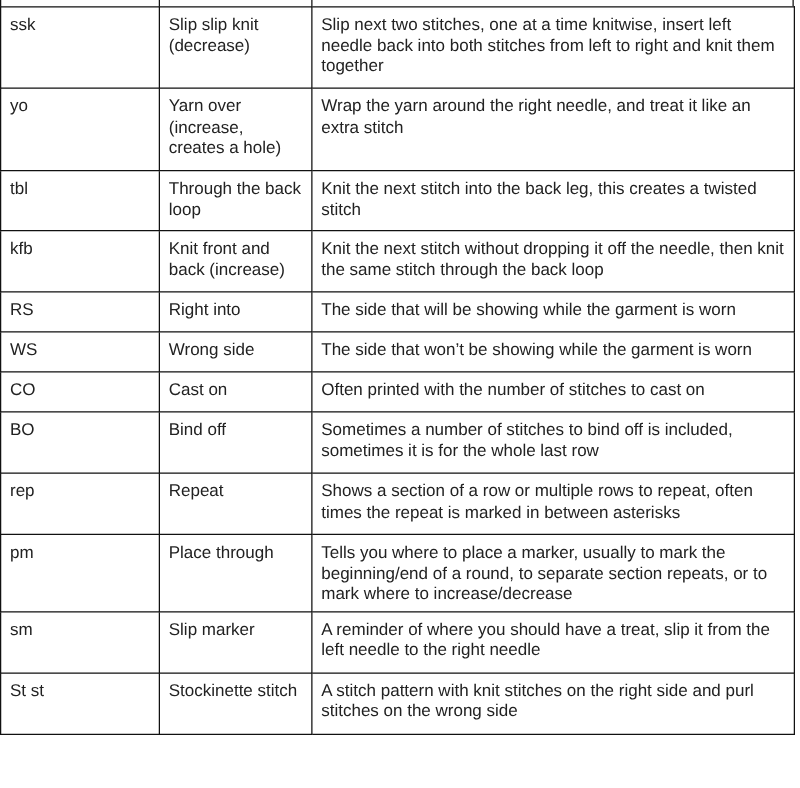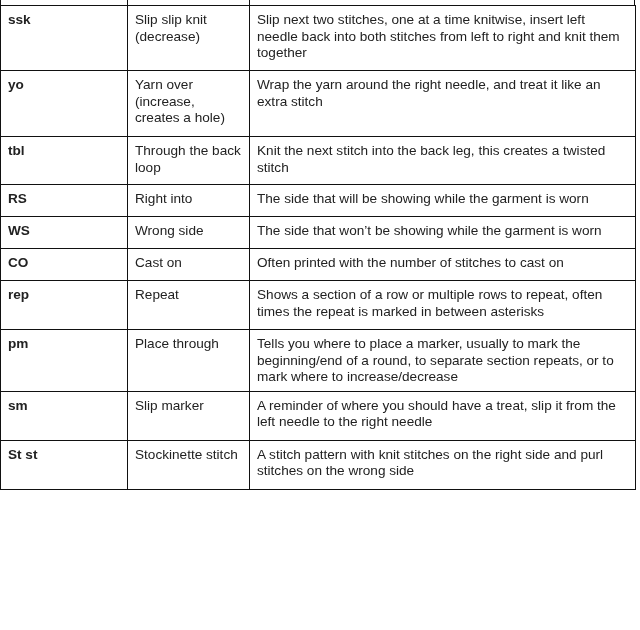--- a/index.html
+++ b/index.html
@@ -5,21 +5,21 @@
   html, body { margin: 0; padding: 0; background: #ffffff; }
   body { width: 640px; height: 630px; overflow: hidden; position: relative;
          font-family: "Liberation Sans", sans-serif; color: #222; }
   .table-wrap { position: absolute; left: 0; top: 5px; }
   table { border-collapse: collapse; table-layout: fixed; width: 635px; }
   col.c1 { width: 127px; }
   col.c2 { width: 122px; }
   col.c3 { width: 386px; }
   td { border: 1.3px solid #111; vertical-align: top; padding: 6px 7px 5px 7px;
        font-size: 13.6px; line-height: 16.5px; color: #222; }
-  td.abbr { padding-left: 7px; font-weight: bold; }
+  td.abbr { padding-left: 7px; }
   .top-stub { position: absolute; top: 0; left: 0; height: 5px; width: 635px; }
   .stub-line { position: absolute; top: 0; height: 5px; border-left: 1.3px solid #111; }
 </style>
 </head>
 <body>
 
 <div class="top-stub">
   <div class="stub-line" style="left:0"></div>
   <div class="stub-line" style="left:127px"></div>
   <div class="stub-line" style="left:249px"></div>
@@ -42,34 +42,44 @@
       <tr style="height:66px">
         <td class="abbr">yo</td>
         <td>Yarn over (increase, creates a hole)</td>
         <td>Wrap the yarn around the right needle, and treat it like an extra stitch</td>
       </tr>
       <tr style="height:48px">
         <td class="abbr">tbl</td>
         <td>Through the back loop</td>
         <td>Knit the next stitch into the back leg, this creates a twisted stitch</td>
       </tr>
+      <tr style="height:49px">
+        <td class="abbr">kfb</td>
+        <td>Knit front and back (increase)</td>
+        <td>Knit the next stitch without dropping it off the needle, then knit the same stitch through the back loop</td>
+      </tr>
       <tr style="height:32px">
         <td class="abbr">RS</td>
         <td>Right into</td>
         <td>The side that will be showing while the garment is worn</td>
       </tr>
       <tr style="height:32px">
         <td class="abbr">WS</td>
         <td>Wrong side</td>
         <td>The side that won’t be showing while the garment is worn</td>
       </tr>
       <tr style="height:32px">
         <td class="abbr">CO</td>
         <td>Cast on</td>
         <td>Often printed with the number of stitches to cast on</td>
+      </tr>
+      <tr style="height:49px">
+        <td class="abbr">BO</td>
+        <td>Bind off</td>
+        <td>Sometimes a number of stitches to bind off is included, sometimes it is for the whole last row</td>
       </tr>
       <tr style="height:49px">
         <td class="abbr">rep</td>
         <td>Repeat</td>
         <td>Shows a section of a row or multiple rows to repeat, often times the repeat is marked in between asterisks</td>
       </tr>
       <tr style="height:55px">
         <td class="abbr">pm</td>
         <td>Place through</td>
         <td>Tells you where to place a marker, usually to mark the beginning/end of a round, to separate section repeats, or to mark where to increase/decrease</td>

